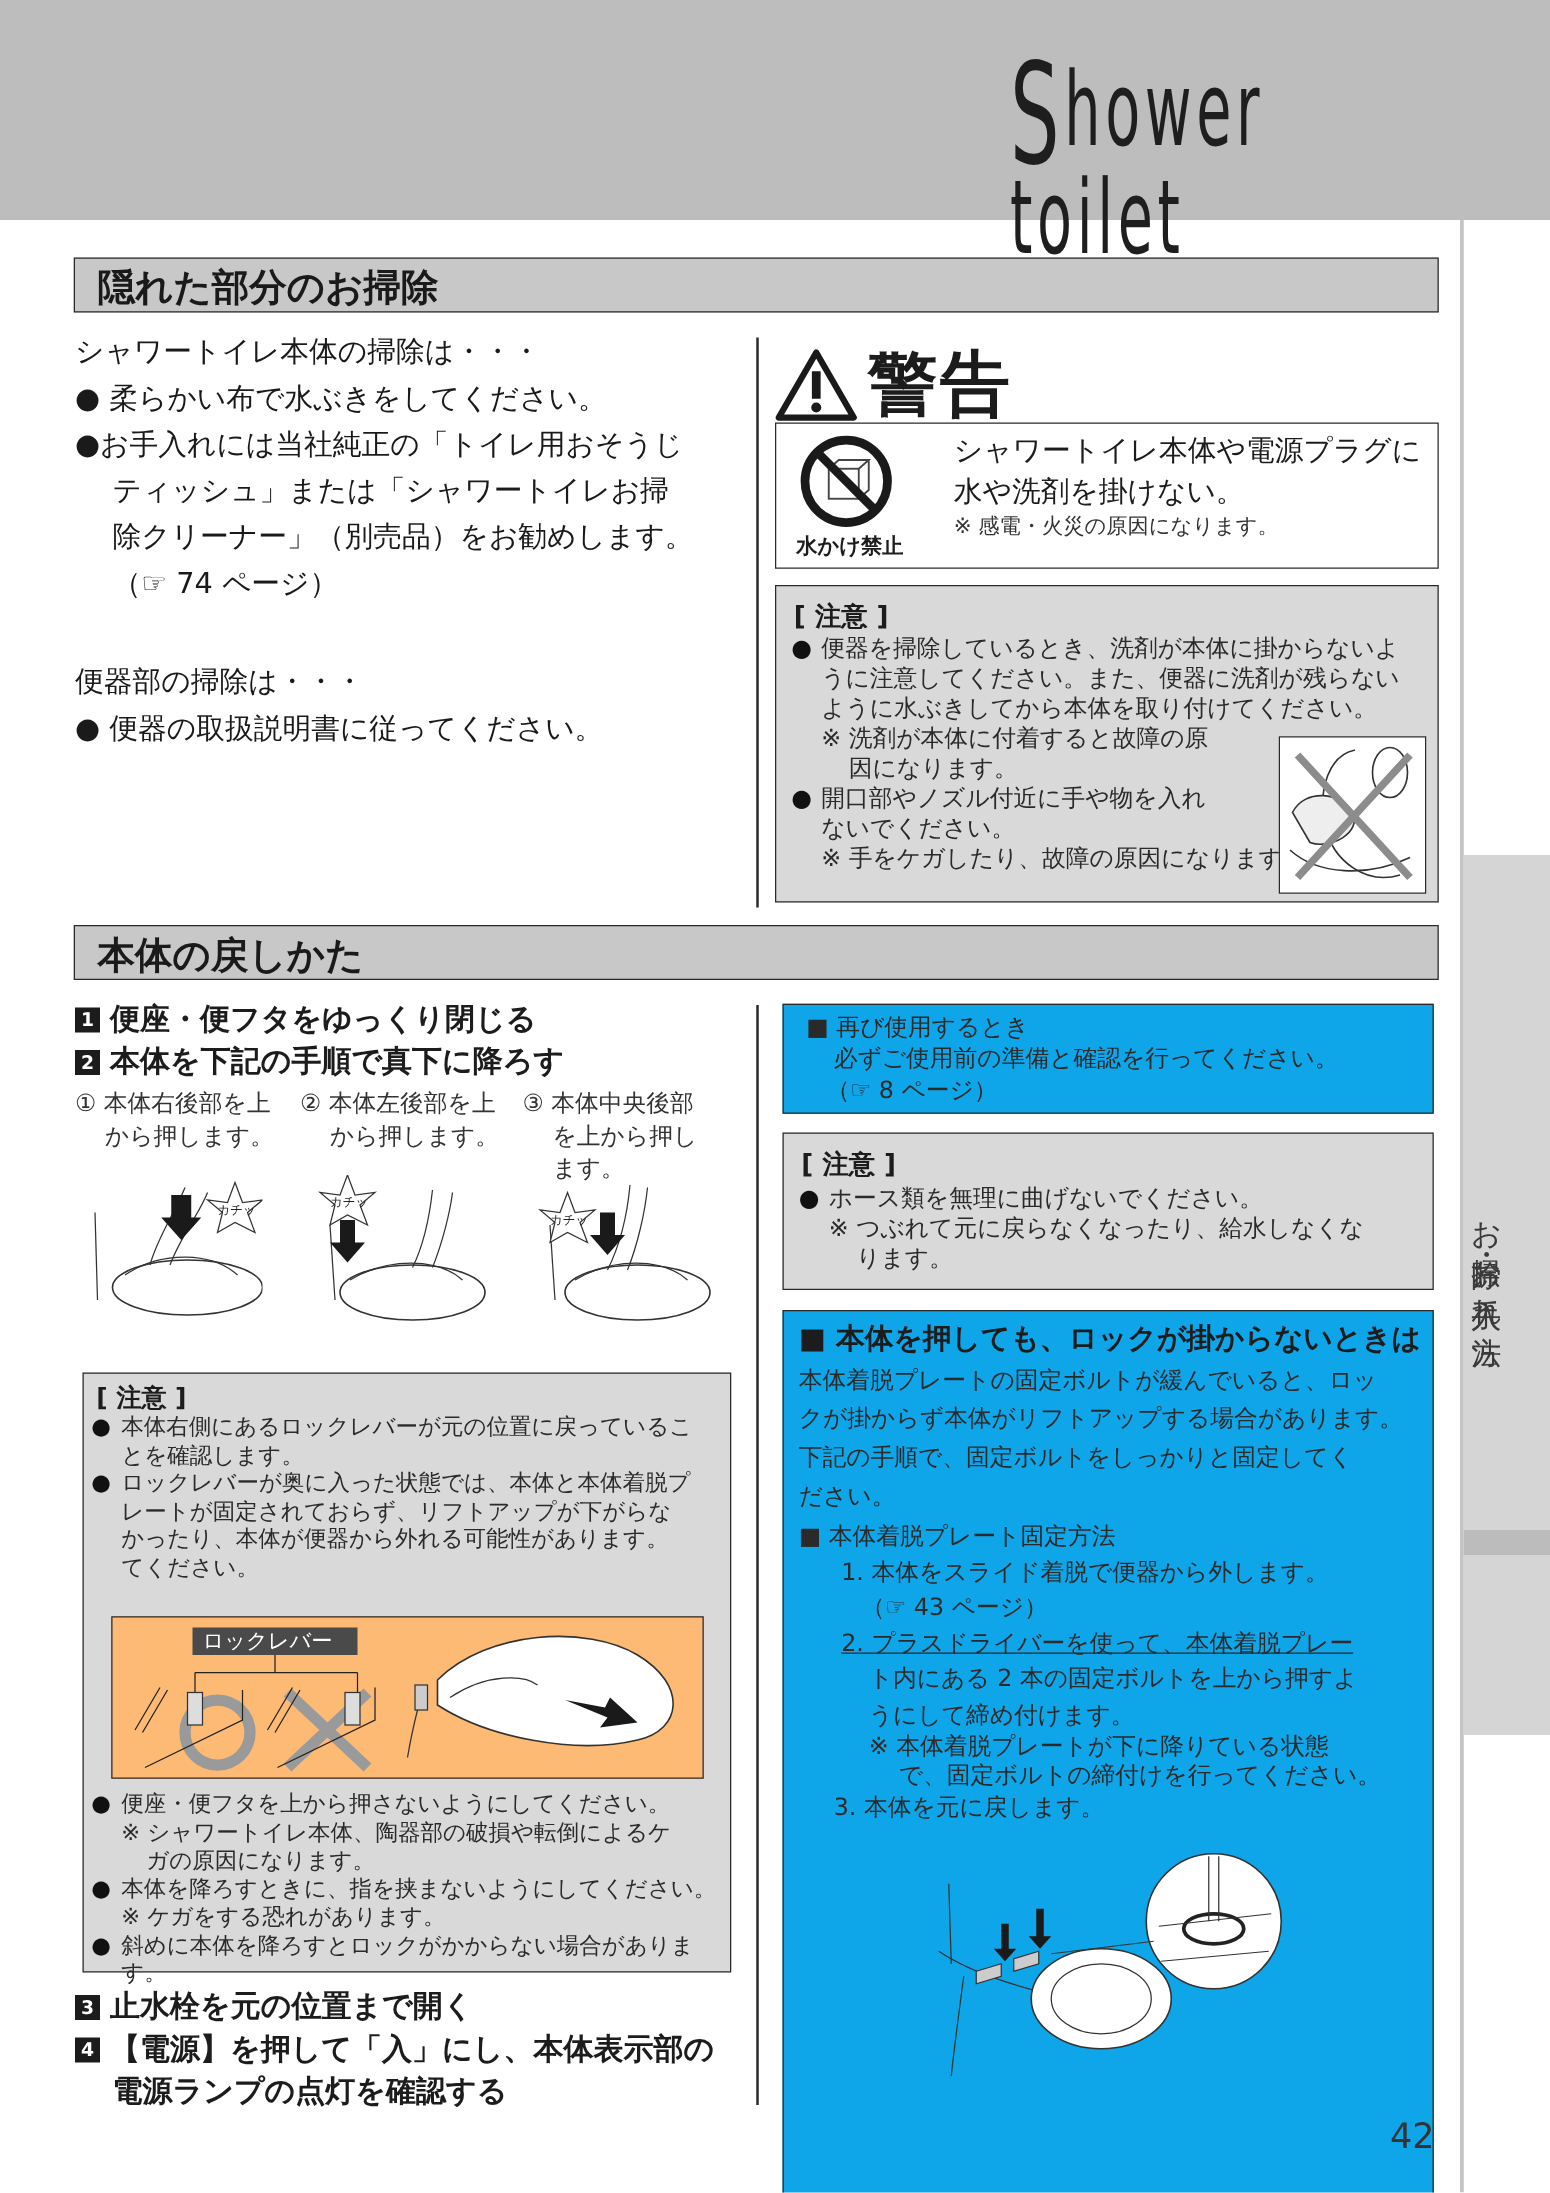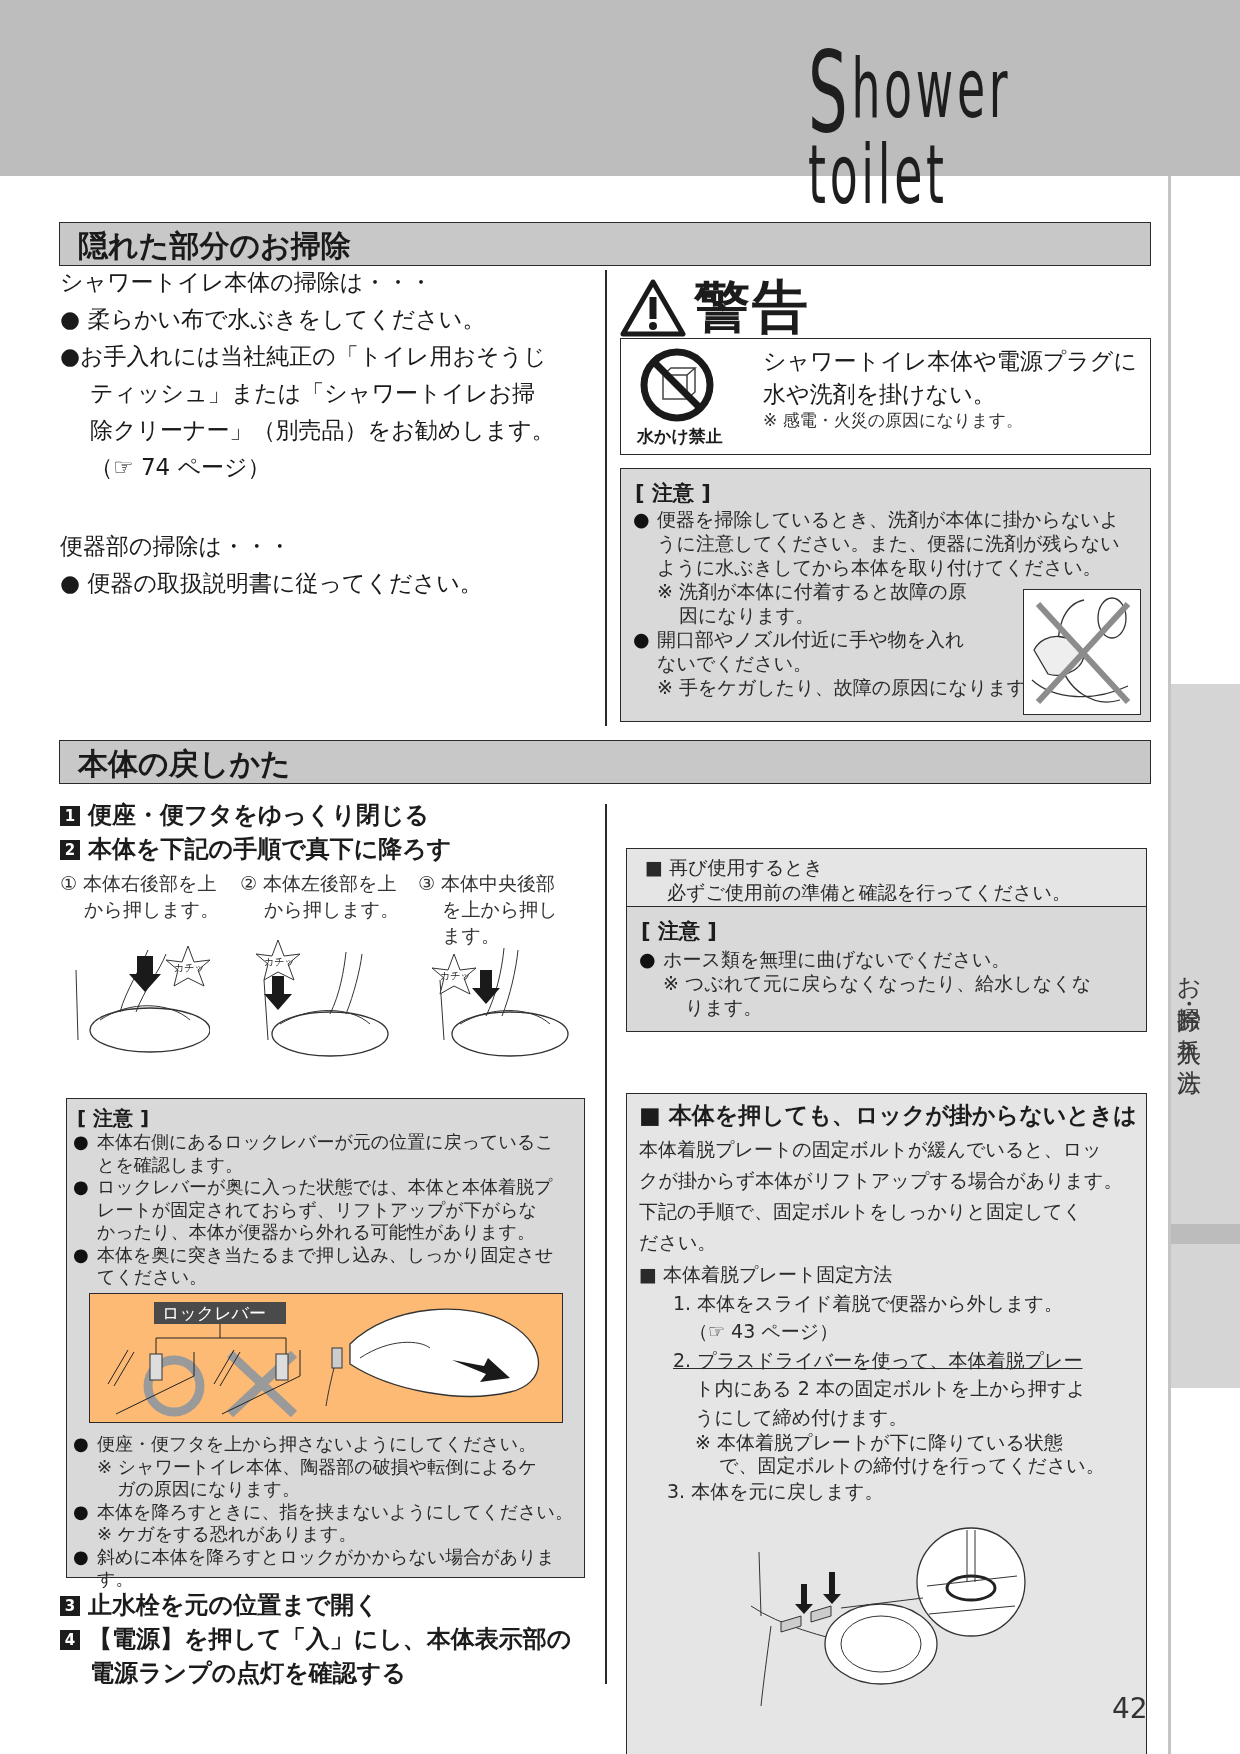--- a/index.html
+++ b/index.html
@@ -38,37 +38,37 @@
   .note .title { font-size:21px; font-weight:bold; }
   .note .txt { font-size:19px; line-height:24px; color:#2a2a2a; }
   .note .bul { position:relative; padding-left:24px; }
   .note .bul:before { content:"●"; position:absolute; left:0; top:0; color:#111; }
 
   .step { position:absolute; font-size:24px; font-weight:bold; line-height:34px; white-space:nowrap; }
   .num { display:inline-block; width:20px; height:20px; background:#1c1c1c; color:#fff; font-size:15px; line-height:20px; text-align:center; margin-right:8px; vertical-align:2px; }
 
   .substep { position:absolute; font-size:19px; line-height:26px; color:#333; }
 
-  .info-box { position:absolute; background:#e5e5e5; border:1.5px solid #2a2a2a; box-sizing:border-box;margin-top:45px; }
+  .info-box { position:absolute; background:#0ea5e9; border:1.5px solid #2a2a2a; box-sizing:border-box; }
   .page-no { position:absolute; left:1112px; top:1692px; font-size:28px; color:#333; }
   svg { display:block; }
 </style>
 </head>
 <body>
 
 <div class="header-band"></div>
 <div class="brand"><span class="big-s">S</span><span>hower toilet</span></div>
 
 <div class="right-rule"></div>
 <div class="tab-region">
     <div class="tab-stripe"></div>
   </div>
 <div class="tab-label">お掃除・お手入れ方法</div>
 
-<div class="section-head" style="top:206px;margin-top:16px;">
+<div class="section-head" style="top:206px;">
     <span>隠れた部分のお掃除</span>
   </div>
 
 <div class="lead" style="left:60px; top:264px;">
   <div class="row">シャワートイレ本体の掃除は・・・</div>
   <div class="row">● 柔らかい布で水ぶきをしてください。</div>
   <div class="row">●お手入れには当社純正の「トイレ用おそうじ</div>
   <div class="row ind">ティッシュ」または「シャワートイレお掃</div>
   <div class="row ind">除クリーナー」（別売品）をお勧めします。</div>
   <div class="row ind">（☞ 74 ページ）</div>
@@ -186,21 +186,20 @@
 </div>
 
 <div class="note" style="left:66px; top:1098px; width:519px; height:480px;">
   <div class="title" style="position:absolute; left:10px; top:6px; font-size:20px;">[ 注意 ]</div>
   <div class="txt" style="position:absolute; left:6px; top:32px; width:506px; font-size:18px; line-height:22.5px;">
     <div class="bul">本体右側にあるロックレバーが元の位置に戻っているこ</div>
     <div style="padding-left:24px;">とを確認します。</div>
     <div class="bul">ロックレバーが奥に入った状態では、本体と本体着脱プ</div>
     <div style="padding-left:24px;">レートが固定されておらず、リフトアップが下がらな</div>
     <div style="padding-left:24px;">かったり、本体が便器から外れる可能性があります。</div>
-    <div class="bul">本体を奥に突き当たるまで押し込み、しっかり固定させ</div>
     <div style="padding-left:24px;">てください。</div>
   </div>
   <div style="position:absolute; left:22px; top:194px; width:472px; height:128px; background:#fdba74; border:1.5px solid #2a2a2a;">
     <div style="position:absolute; left:64px; top:8px; width:132px; height:22px; background:#4a4a4a; color:#fff; font-size:17px; line-height:22px; padding-left:8px; box-sizing:border-box;">ロックレバー</div>
     <svg width="472" height="128" viewBox="0 0 472 128" style="position:absolute; left:0; top:0;">
       <path d="M130 30 L130 44 M66 44 L196 44 M66 44 L66 60 M196 44 L196 60" stroke="#222" fill="none"></path>
       <circle cx="84" cy="92" r="26" fill="none" stroke="#9a9a9a" stroke-width="9"></circle>
       <rect x="60" y="60" width="12" height="26" fill="#ddd" stroke="#333"></rect>
       <path d="M26 120 L104 82 L104 58" fill="none" stroke="#222"></path>
       <path d="M18 90 L38 56 M24 92 L44 58" stroke="#222"></path>

